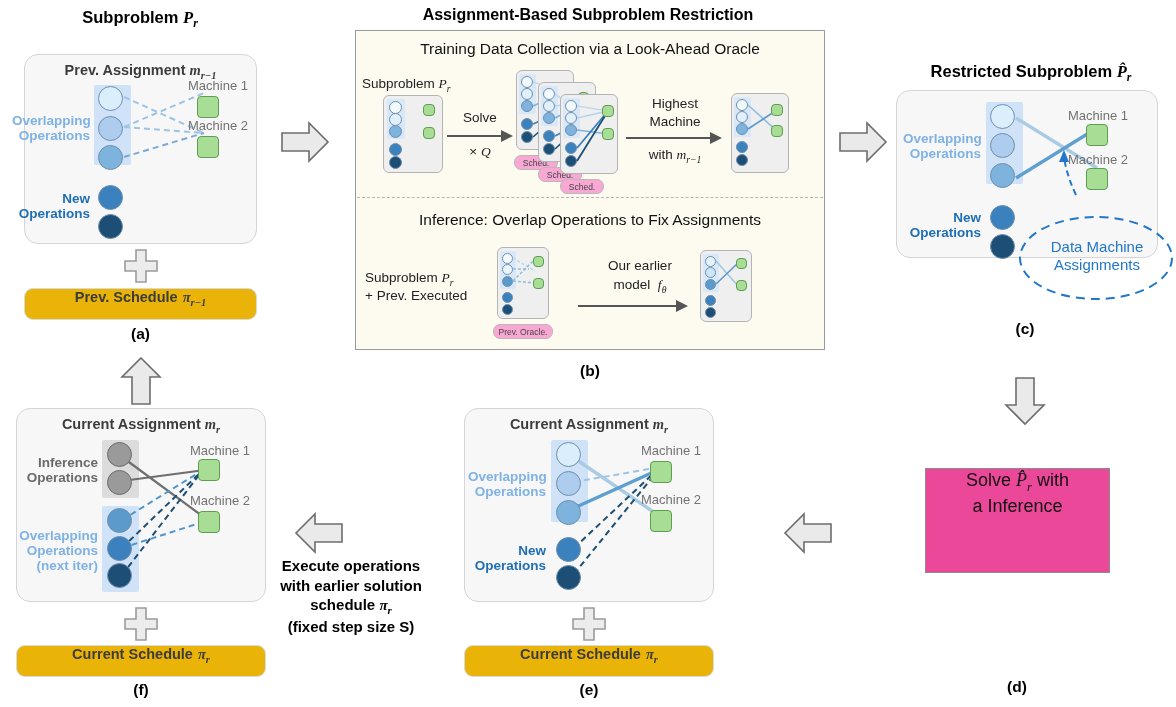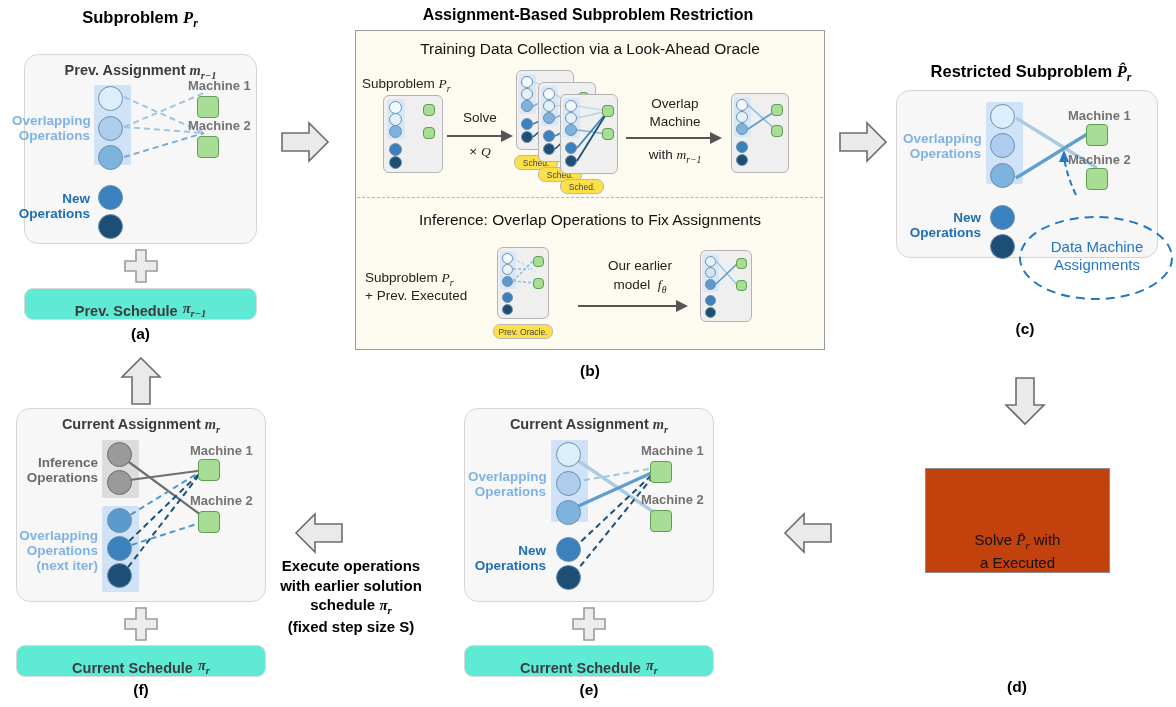--- a/index.html
+++ b/index.html
@@ -54,32 +54,32 @@
   .card-head {
     font-weight: bold;
     font-size: 14.5px;
     color: #3c3c3c;
     text-align: center;
     width: 100%;
   }
 
   
   .pill {
-    background: #5eead4;
+    background: #eab308;
     border: 1.3px solid #d9d9d9;
     border-radius: 9px;
     display: flex;
-    align-items: flex-end;
+    align-items: flex-start;
     justify-content: center;
     font-weight: bold;
     font-size: 14.5px;
     color: #3c3c3c;
   }
   .pill-sm {
-    background: #fde047;
+    background: #f9a8d4;
     border: 1px solid #b9b9b9;
     border-radius: 7px;
     display: flex;
     align-items: center;
     justify-content: center;
     font-size: 8.5px;
     color: #444;
   }
 
   
@@ -91,21 +91,21 @@
   .node {
     border-radius: 50%;
     border: 1.2px solid #6e8fab;
   }
   .mbox {
     background: #a8dd96;
     border: 1.3px solid #5f9e52;
     border-radius: 4px;
   }
   .mlabel {
-    font-weight: bold;
+    font-weight: normal;
     font-size: 13px;
     color: #737373;
     white-space: nowrap;
   }
   .side-label {
     font-weight: bold;
     font-size: 13.5px;
     line-height: 1.12;
     text-align: right;
     white-space: nowrap;
@@ -117,27 +117,27 @@
   
   .bigbox {
     background: #fdfbf0;
     border: 1.4px solid #9a9a9a;
   }
   .dashed-sep {
     border-top: 1.6px dashed #b5b5b5;
     width: 100%;
   }
   .solvebox {
-    background: #c2410c;
+    background: #ec4899;
     border: 1.6px solid #8c8c8c;
     display: flex;
-    align-items: flex-end;
+    align-items: flex-start;
     justify-content: center;
     text-align: center;
-    font-size: 15px;
+    font-size: 18px;
     color: #111;
     line-height: 1.3;
   }
 
   .small-lab {
     font-size: 13.5px;
     color: #222;
     text-align: center;
     line-height: 1.25;
     white-space: nowrap;
@@ -295,21 +295,21 @@
   <line x1="17" y1="24" x2="48" y2="17" stroke="#b9d3ea" stroke-width="1.6"></line>
   <line x1="17" y1="36" x2="48" y2="40" stroke="#7eb3dd" stroke-width="1.6"></line>
   <line x1="17" y1="54" x2="48" y2="17" stroke="#3a81bd" stroke-width="1.8"></line>
   <line x1="17" y1="67" x2="48" y2="17" stroke="#1d4f76" stroke-width="1.8"></line>
 </svg>
 <div class="abs mbox" style="left:602px; top:105px; width:12px; height:12px;"></div>
 <div class="abs mbox" style="left:602px; top:128px; width:12px; height:12px;"></div>
 <div class="abs pill-sm" style="left:560px; top:179px; width:44px; height:15px;">Sched.</div>
 
 <div class="abs small-lab" style="left:630px; top:96px; width:90px;">
-  <span>Overlap</span>
+  <span>Highest</span>
 </div>
 <div class="abs small-lab" style="left:630px; top:114px; width:90px;">
   <span>Machine</span>
 </div>
 <div class="abs small-lab" style="left:630px; top:147px; width:90px;">
   with <span class="it">m<sub>r−1</sub></span>
 </div>
 <svg class="abs" style="left:626px; top:130px; width:96px; height:16px;">
   <line x1="0" y1="8" x2="84" y2="8" stroke="#555" stroke-width="2"></line>
   <polygon points="84,2 96,8 84,14" fill="#555"></polygon>
@@ -429,21 +429,21 @@
 
 <div class="abs panel-letter" style="left:970px; top:320px; width:110px;">(c)</div>
 
 <svg class="abs" style="left:1006px; top:378px; width:38px; height:46px;">
   <polygon points="10,0 28,0 28,27 38,27 19,46 0,27 10,27" fill="#eaeaea" stroke="#6d6d6d" stroke-width="1.6"></polygon>
 </svg>
 
 <div class="abs solvebox" style="left:925px; top:468px; width:185px; height:105px;">
   <div>
     <span>Solve <span class="it">P̂<sub>r</sub></span> with</span><br>
-    <span>a Executed</span>
+    <span>a Inference</span>
   </div>
 </div>
 
 <div class="abs panel-letter" style="left:962px; top:678px; width:110px;">(d)</div>
 
 <svg class="abs" style="left:785px; top:514px; width:46px; height:38px;">
   <polygon points="46,10 19,10 19,0 0,19 19,38 19,28 46,28" fill="#eaeaea" stroke="#6d6d6d" stroke-width="1.6"></polygon>
 </svg>
 
 <div class="abs card" style="left:464px; top:408px; width:250px; height:194px;"></div>

